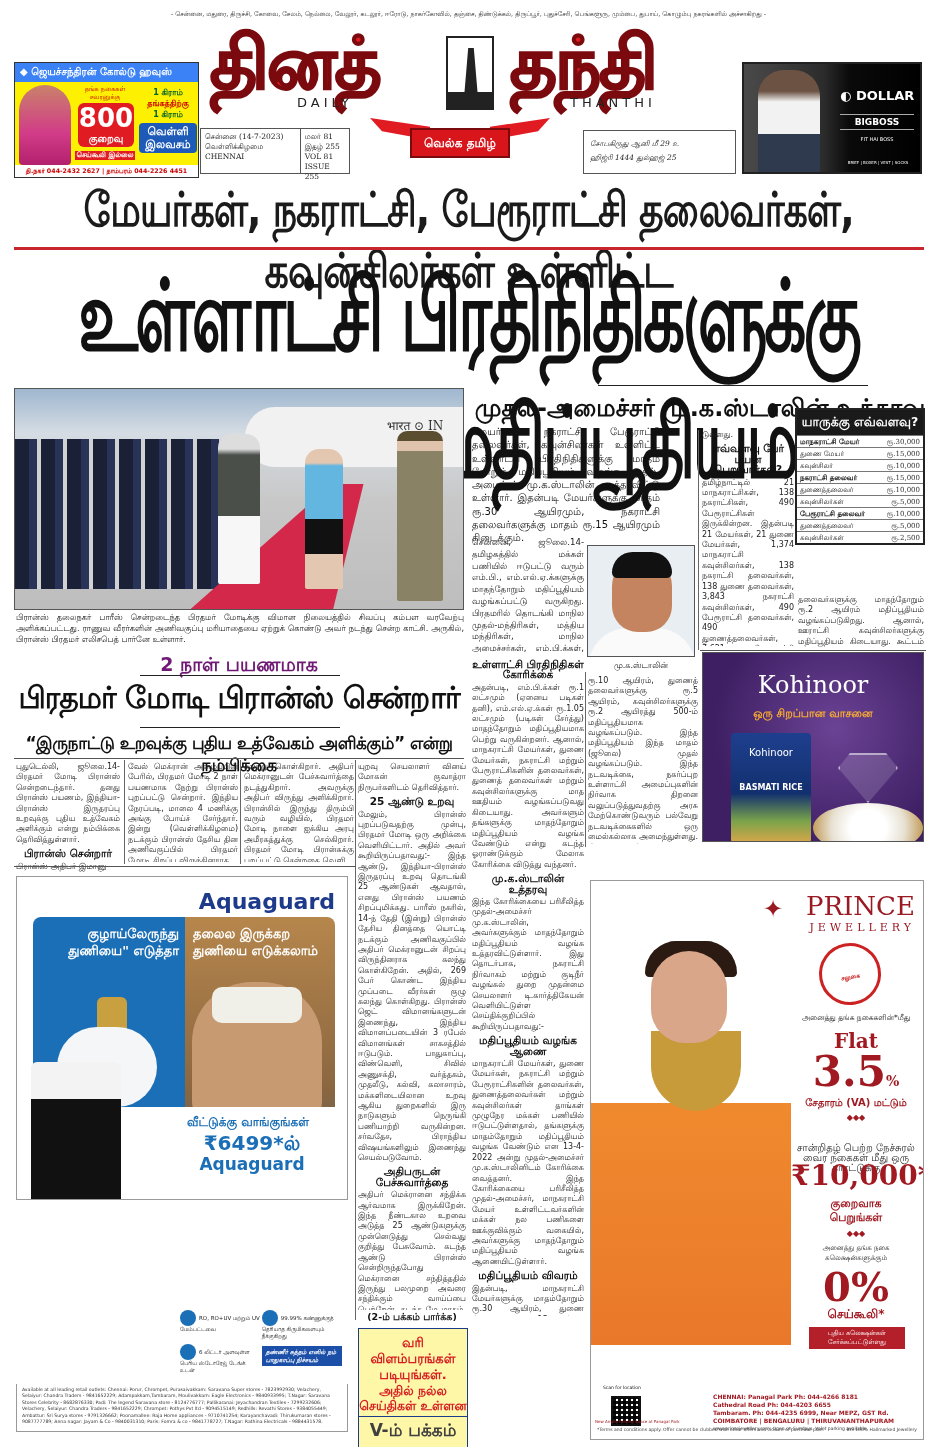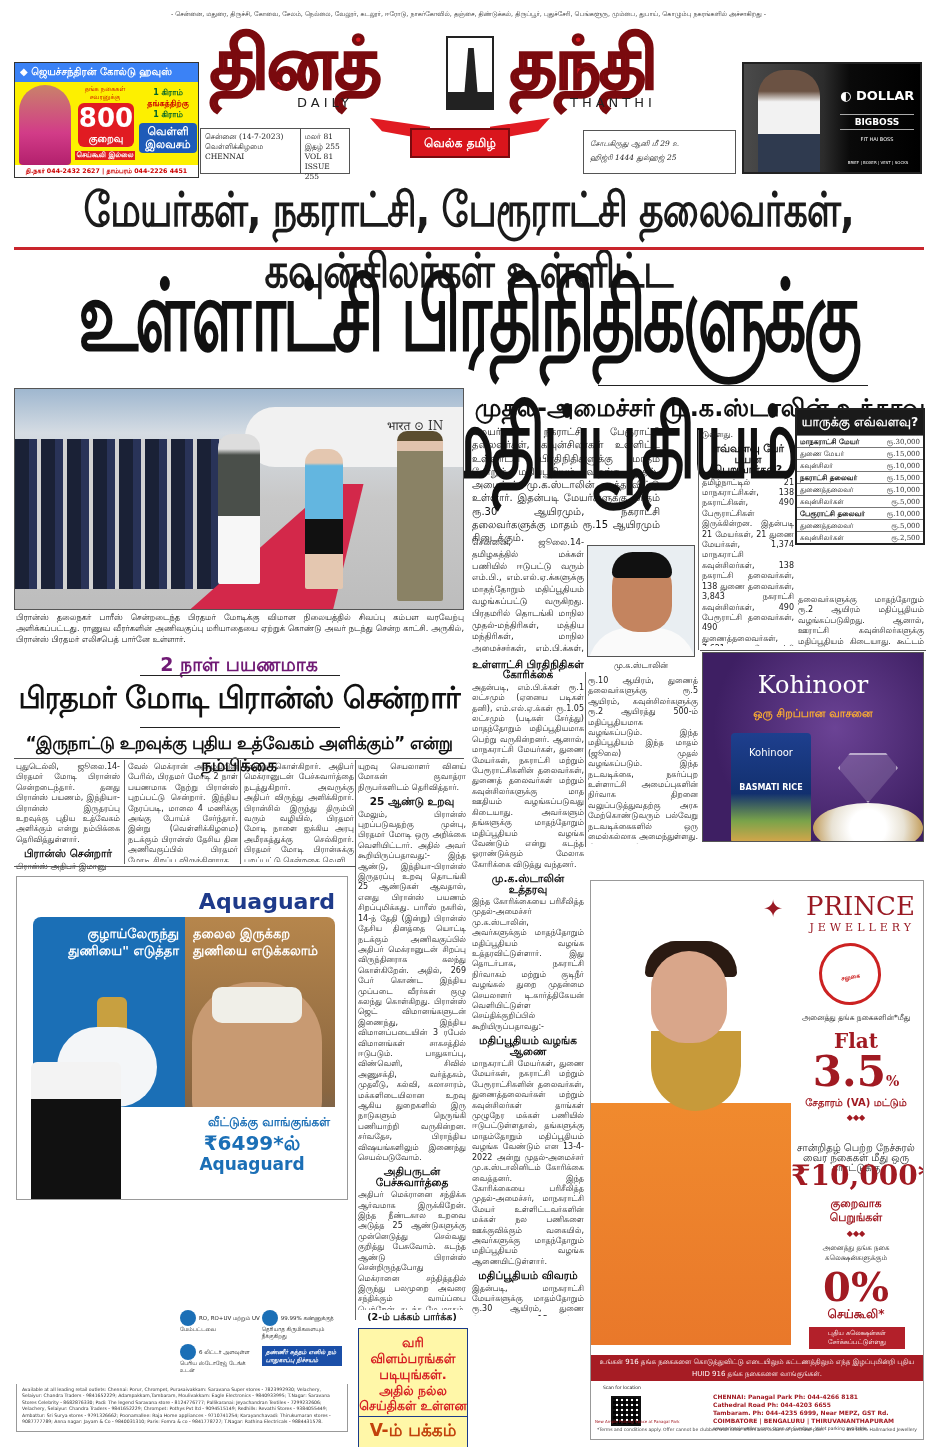--- a/index.html
+++ b/index.html
@@ -92,33 +92,33 @@
   .ad-aqua .bluepanel { position: absolute; left: 16px; top: 40px; width: 152px; height: 290px; background: #1b6fb6; border-radius: 8px 0 0 0; }
   .ad-aqua .brownpanel { position: absolute; left: 168px; top: 40px; width: 150px; height: 290px; background: linear-gradient(180deg,#b6864c,#8a6640 60%,#425a7a); border-radius: 0 8px 0 0; }
   .ad-aqua .txtL { position: absolute; left: 20px; top: 48px; width: 142px; text-align: right; color: #fff; font-weight: bold; font-size: 13px; line-height: 17px; }
   .ad-aqua .txtR { position: absolute; left: 176px; top: 48px; width: 140px; color: #fff; font-weight: bold; font-size: 13px; line-height: 17px; }
   .ad-aqua .tap { position: absolute; left: 80px; top: 120px; width: 30px; height: 36px; background: #c8a040; border-radius: 6px 6px 2px 2px; }
   .ad-aqua .cloth { position: absolute; left: 40px; top: 150px; width: 100px; height: 80px; background: #f4f6f8; border-radius: 40px; }
   .ad-aqua .kid { position: absolute; left: 175px; top: 105px; width: 130px; height: 140px; background: #c89a72; border-radius: 60px 60px 20px 20px; }
   .ad-aqua .bandage { position: absolute; left: 195px; top: 110px; width: 90px; height: 36px; background: #f0efe8; border-radius: 10px; }
   .ad-aqua .footer { position: absolute; left: 0; top: 230px; width: 100%; height: 96px; background: #fff; }
   .ad-aqua .product { position: absolute; left: 14px; top: 185px; width: 90px; height: 150px; background: linear-gradient(180deg,#f3f3f3 0,#f3f3f3 25%,#111 25%); border-radius: 6px 6px 0 0; }
-  .ad-aqua .buy { position: absolute; left: 157px; top: 238px; width: 190px; text-align: center; color: #1b6fb6; font-weight: bold; font-size: 12px; }
+  .ad-aqua .buy { position: absolute; left: 136px; top: 238px; width: 190px; text-align: center; color: #1b6fb6; font-weight: bold; font-size: 12px; }
   .ad-aqua .price { position: absolute; left: 140px; top: 254px; width: 190px; text-align: center; color: #1b6fb6; font-weight: bold; font-size: 20px; }
   .ad-aqua .brand2 { position: absolute; left: 140px; top: 277px; width: 190px; text-align: center; color: #1b6fb6; font-weight: bold; font-size: 17px; }
   .ad-aqua-feat { top: 1310px; left: 180px; width: 168px; font-family: "DejaVu Sans", sans-serif; font-size: 5.5px; color: #222; }
   .ad-aqua-feat .f { display: inline-block; width: 80px; vertical-align: top; margin-bottom: 4px; }
   .ad-aqua-feat .ic { display: inline-block; width: 16px; height: 16px; border-radius: 50%; background: #1b6fb6; vertical-align: middle; margin-right: 3px; }
   .ad-aqua-feat .slogan { background: #1b4fa8; color: #fff; font-weight: bold; font-style: italic; font-size: 6px; padding: 2px 4px; margin-top: 2px; }
   .ad-aqua-outlets { top: 1384px; left: 16px; width: 332px; height: 48px; border: 1px solid #999; border-top: none; padding: 3px 5px; font-family: "DejaVu Sans", sans-serif; font-size: 4.6px; line-height: 6.4px; color: #333; }
   
   .classified { top: 1328px; left: 358px; width: 110px; height: 124px; border: 1px solid #1a3a8a; background: #fff7a8; font-family: "DejaVu Sans", sans-serif; text-align: center; }
   .classified .a { color: #d61e23; font-weight: bold; font-size: 13px; line-height: 16px; padding-top: 6px; }
   .classified .b { color: #d61e23; font-weight: bold; font-size: 12.5px; line-height: 15px; border-bottom: 1px solid #1a3a8a; padding-bottom: 3px; }
-  .classified .c { color: #c2410c; font-weight: bold; font-size: 17px; padding-top: 3px; }
+  .classified .c { color: #404040; font-weight: bold; font-size: 17px; padding-top: 3px; }
   .seepage { top: 1311px; left: 350px; width: 124px; text-align: center; font-family: "DejaVu Sans", sans-serif; font-weight: bold; font-size: 9.5px; }
   
   .ad-prince { top: 880px; left: 590px; width: 334px; height: 560px; border: 1px solid #999; background: #fff; overflow: hidden; font-family: "DejaVu Sans", sans-serif; }
   .ad-prince .woman { position: absolute; left: 0; top: 60px; width: 200px; height: 404px; background: radial-gradient(ellipse at 50% 15%,#d9a68a 0,#d9a68a 14%,#2a1a12 16%,transparent 20%), linear-gradient(180deg,transparent 0,transparent 40%,#f08a2e 40%,#e9782a 100%); }
   .ad-prince .neck { position: absolute; left: 60px; top: 150px; width: 90px; height: 80px; background: #c79a3a; border-radius: 0 0 45px 45px; }
   .ad-prince .face { position: absolute; left: 60px; top: 70px; width: 76px; height: 92px; background: #d9a68a; border-radius: 38px 38px 34px 34px; }
   .ad-prince .hairtop { position: absolute; left: 54px; top: 60px; width: 92px; height: 36px; background: #2a1a12; border-radius: 46px 46px 6px 6px; }
   .ad-prince .logo { position: absolute; left: 170px; top: 10px; width: 160px; color: #9a1a24; font-family: "DejaVu Serif", serif; font-size: 26px; text-align: right; padding-right: 6px; }
   .ad-prince .logo2 { position: absolute; left: 170px; top: 40px; width: 160px; color: #9a1a24; font-family: "DejaVu Serif", serif; font-size: 11px; letter-spacing: 4px; text-align: right; padding-right: 6px; }
   .ad-prince .star { position: absolute; left: 172px; top: 14px; color: #9a1a24; font-size: 24px; }
@@ -364,21 +364,20 @@
   <div class="rcol red" style="top:216px;font-size:10px;">சேதாரம் (VA) மட்டும்</div>
   <div class="rcol red" style="top:232px;font-size:8px;">◆◆◆</div>
   <div class="rcol" style="top:262px;font-size:10px;line-height:10px;">சான்றிதழ் பெற்ற நேச்சுரல் வைர நகைகள் மீது ஒரு காரட்டுக்கு</div>
   <div class="rcol red" style="top:278px;font-size:28px;font-family:'DejaVu Serif',serif;">₹10,000*</div>
   <div class="rcol red" style="top:316px;font-size:11px;line-height:14px;padding:0 30px;">குறைவாக பெறுங்கள்</div>
   <div class="rcol red" style="top:348px;font-size:8px;">◆◆◆</div>
   <div class="rcol" style="top:362px;font-size:7px;line-height:10px;">அனைத்து தங்க நகை கலெக்ஷன்களுக்கும்</div>
   <div class="rcol red" style="top:382px;font-size:40px;font-family:'DejaVu Serif',serif;">0%</div>
   <div class="rcol red" style="top:426px;font-size:12px;">செய்கூலி*</div>
   <div class="rcol" style="top:446px;left:218px;width:96px;background:#b3202a;color:#fff;font-size:6.5px;line-height:9px;padding:2px;">புதிய கலெக்ஷன்கள் சேர்க்கப்பட்டுள்ளது</div>
-  <div class="banner">உங்கள் 916 தங்க நகைகளை கொடுத்துவிட்டு எடையிலும் கட்டணத்திலும் எந்த இழப்புமின்றி புதிய HUID 916 தங்க நகைகளை வாங்குங்கள்.</div>
   <div style="position:absolute;left:12px;top:504px;font-size:4.5px;">Scan for location</div>
   <div class="qr"></div>
   <div style="position:absolute;left:4px;top:538px;font-size:4px;color:#a11a22;">New Ample Parking Space at Panagal Park</div>
   <div class="addr">
     <div>CHENNAI: Panagal Park Ph: 044-4266 8181</div>
     <div>Cathedral Road Ph: 044-4203 6655</div>
     <div>Tambaram. Ph: 044-4235 6999, Near MEPZ, GST Rd.</div>
     <div>COIMBATORE | BENGALURU | THIRUVANANTHAPURAM</div>
     <div style="font-size:4.5px;color:#333;font-weight:normal">www.princejewellery.com. Open on Sundays. Valet parking available.</div>
   </div>

